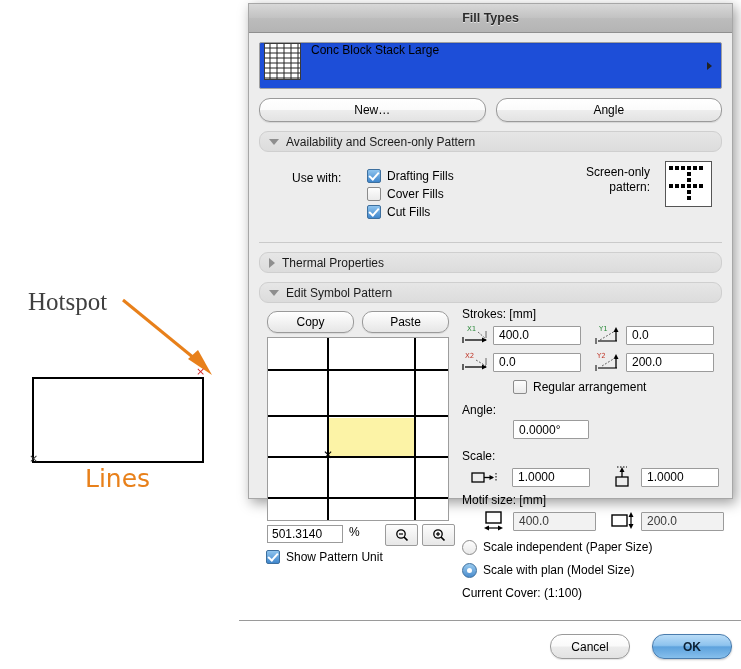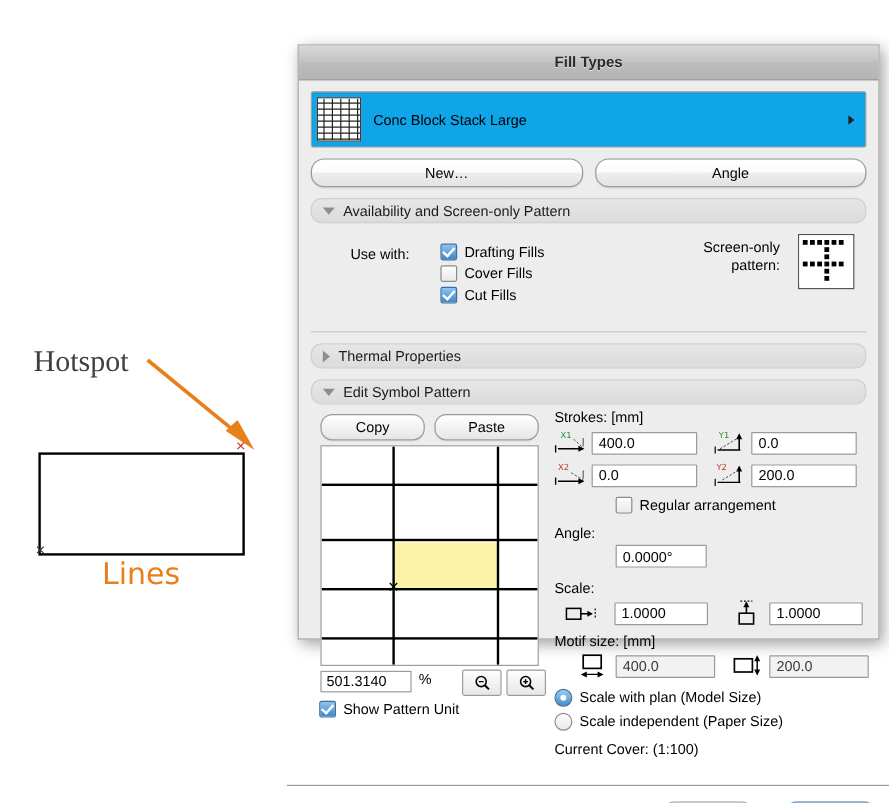--- a/index.html
+++ b/index.html
@@ -33,37 +33,36 @@
   #anno-x-tl{left:196px;top:366px;color:#D42A2A;}
   #anno-x-bl{left:29px;top:453px;color:#333;}
 
   
   #dialog{
     position:absolute;left:248px;top:3px;width:485px;height:496px;
     background:#ededed;
     border:1px solid #a7a7a7;
     box-shadow:3px 4px 12px rgba(0,0,0,0.38);
     box-sizing:border-box;
-    margin-top:34px;
   }
   #titlebar{
     height:28px;
     background:linear-gradient(to bottom,#d8d8d8 0%,#c3c3c3 48%,#bcbcbc 52%,#b4b4b4 100%);
     border-bottom:1px solid #8f8f8f;
     display:flex;align-items:center;justify-content:center;
     font-size:12.5px;font-weight:bold;color:#2b2b2b;
     text-shadow:0 1px 0 rgba(255,255,255,0.6);
   }
   #dialog-body{padding:0 10px;position:relative;height:625px;}
 
   
   #fill-selector{
-    margin-top:9px;height:45px;background:#0ea5e9;
+    margin-top:9px;height:45px;background:#1d4ed8;
     border:1px solid #a0a0a0;border-radius:2px;
-    display:flex;align-items:center;position:relative;
+    display:flex;position:relative;
     box-shadow:inset 0 1px 1px rgba(0,0,0,0.08);
   }
   #fill-swatch{
     width:35px;height:35px;margin-left:4px;background:#fff;
     border:1px solid #3a3a3a;flex:none;position:relative;overflow:hidden;
   }
   #fill-name{margin-left:10px;font-size:12px;}
   #fill-arrow{
     position:absolute;right:9px;top:50%;transform:translateY(-50%);
     width:0;height:0;border-left:5px solid #222;
@@ -448,27 +447,27 @@
             <svg width="27" height="22" viewBox="0 0 27 22">
               <rect x="2" y="5" width="15" height="11" fill="none" stroke="#000" stroke-width="1.4"></rect>
               <line x1="21" y1="4" x2="21" y2="17" stroke="#000" stroke-width="1.2"></line>
               <polygon points="21,2 18.5,7 23.5,7" fill="#000"></polygon>
               <polygon points="21,19 18.5,14 23.5,14" fill="#000"></polygon>
             </svg>
           </span>
           <span class="txt dim" style="width:88px">200.0</span>
         </div>
 
+        <div class="radiorow">
+          <span class="radio"></span>
+          <span class="cblabel">Scale independent (Paper Size)</span>
+        </div>
         <div class="radiorow" style="margin-top:3px">
           <span class="radio on"></span>
           <span class="cblabel">Scale with plan (Model Size)</span>
-        </div>
-        <div class="radiorow">
-          <span class="radio"></span>
-          <span class="cblabel">Scale independent (Paper Size)</span>
         </div>
         <div class="field-label" style="margin-top:6px">Current Cover: (1:100)</div>
       </div>
     </div>
 
     <div id="footer-rule"></div>
     <div id="footer">
       <div id="cancel-button">Cancel</div>
       <div id="ok-button">OK</div>
     </div>

